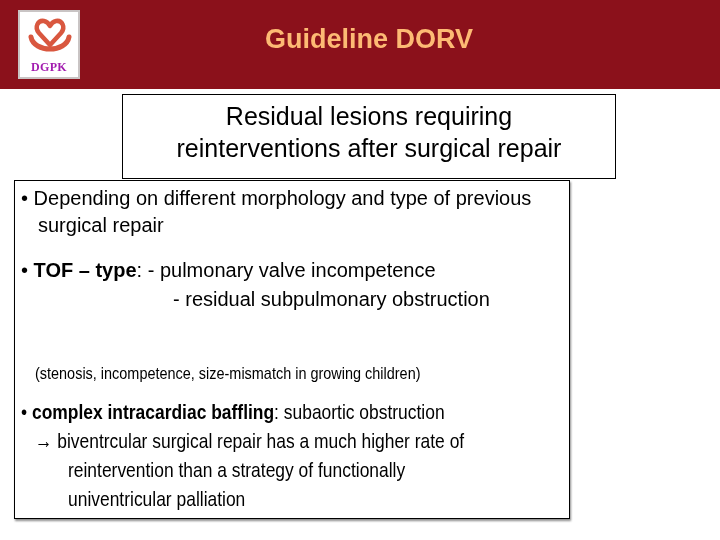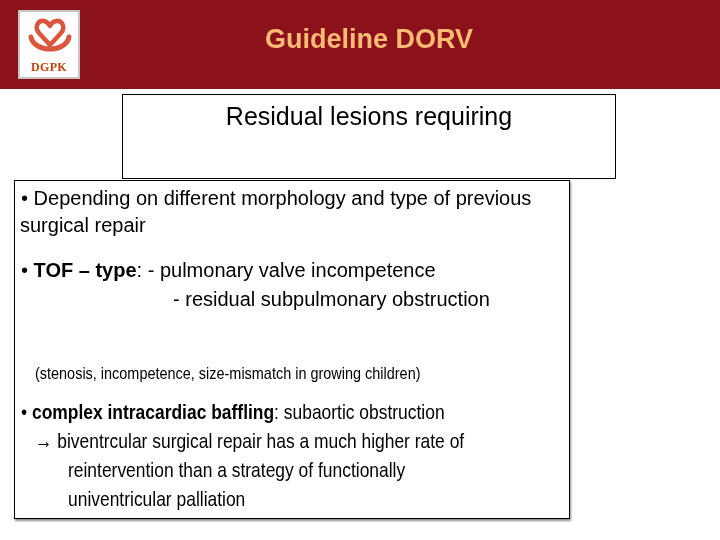--- a/index.html
+++ b/index.html
@@ -14,21 +14,21 @@
       background: #8b111b;
     }
     .logo {
       position: absolute; left: 18px; top: 10px; width: 62px; height: 69px;
       background: #fff; border: 2px solid #c9c4c4; box-sizing: border-box;
     }
     .logo svg { position: absolute; left: 6px; top: 3px; }
     .logo-text {
       position: absolute; left: 0; width: 100%; top: 48px; text-align: center;
       font-family: "Liberation Serif", serif; font-weight: bold; font-size: 12px;
-      color: #c2410c; letter-spacing: 0.3px;
+      color: #a21caf; letter-spacing: 0.3px;
     }
     .header-title {
       position: absolute; left: 9px; width: 720px; top: 24px; text-align: center;
       color: #fdba74; font-weight: bold; font-size: 27px; letter-spacing: 0px;
     }
     .title-box {
       position: absolute; left: 122px; top: 94px; width: 494px; height: 85px;
       border: 1.5px solid #000; box-sizing: border-box;
       text-align: center; font-size: 25px; line-height: 32px; padding-top: 5px;
     }
@@ -59,29 +59,30 @@
       <path d="M24 30 L13 18 C8 12 12 5 18 6 C21 6.5 23 9 24 11 C25 9 27 6.5 30 6 C36 5 40 12 35 18 Z" fill="none" stroke="#d9573f" stroke-width="4.5" stroke-linejoin="round"></path>
       <path d="M5 22 C8 38 40 38 43 22" fill="none" stroke="#d9573f" stroke-width="5" stroke-linecap="round"></path>
     </svg>
     <div class="logo-text">DGPK</div>
   </div>
   <div class="header-title">Guideline DORV</div>
 </div>
 
 <div class="title-box">
   <div>Residual lesions requiring</div>
+  <div>reinterventions after surgical repair</div>
 </div>
 
 <div class="content-box">
 
   <div class="line" style="left:6px; top:5px;">
     <span>•</span>
     <span>Depending on different morphology and type of previous</span>
   </div>
-  <div class="line" style="left:5px; top:32px;">surgical repair</div>
+  <div class="line" style="left:23px; top:32px;">surgical repair</div>
 
   <div class="line" style="left:6px; top:77px;">
     <span>•</span>
     <b>TOF – type</b><span>: - pulmonary valve incompetence</span>
   </div>
   <div class="line" style="left:158px; top:106px;">- residual subpulmonary obstruction</div>
 
   <div class="small-narrow" style="left:20px; top:183px;">(stenosis, incompetence, size-mismatch in growing children)</div>
 
   <div class="narrow" style="left:6px; top:218px;">

